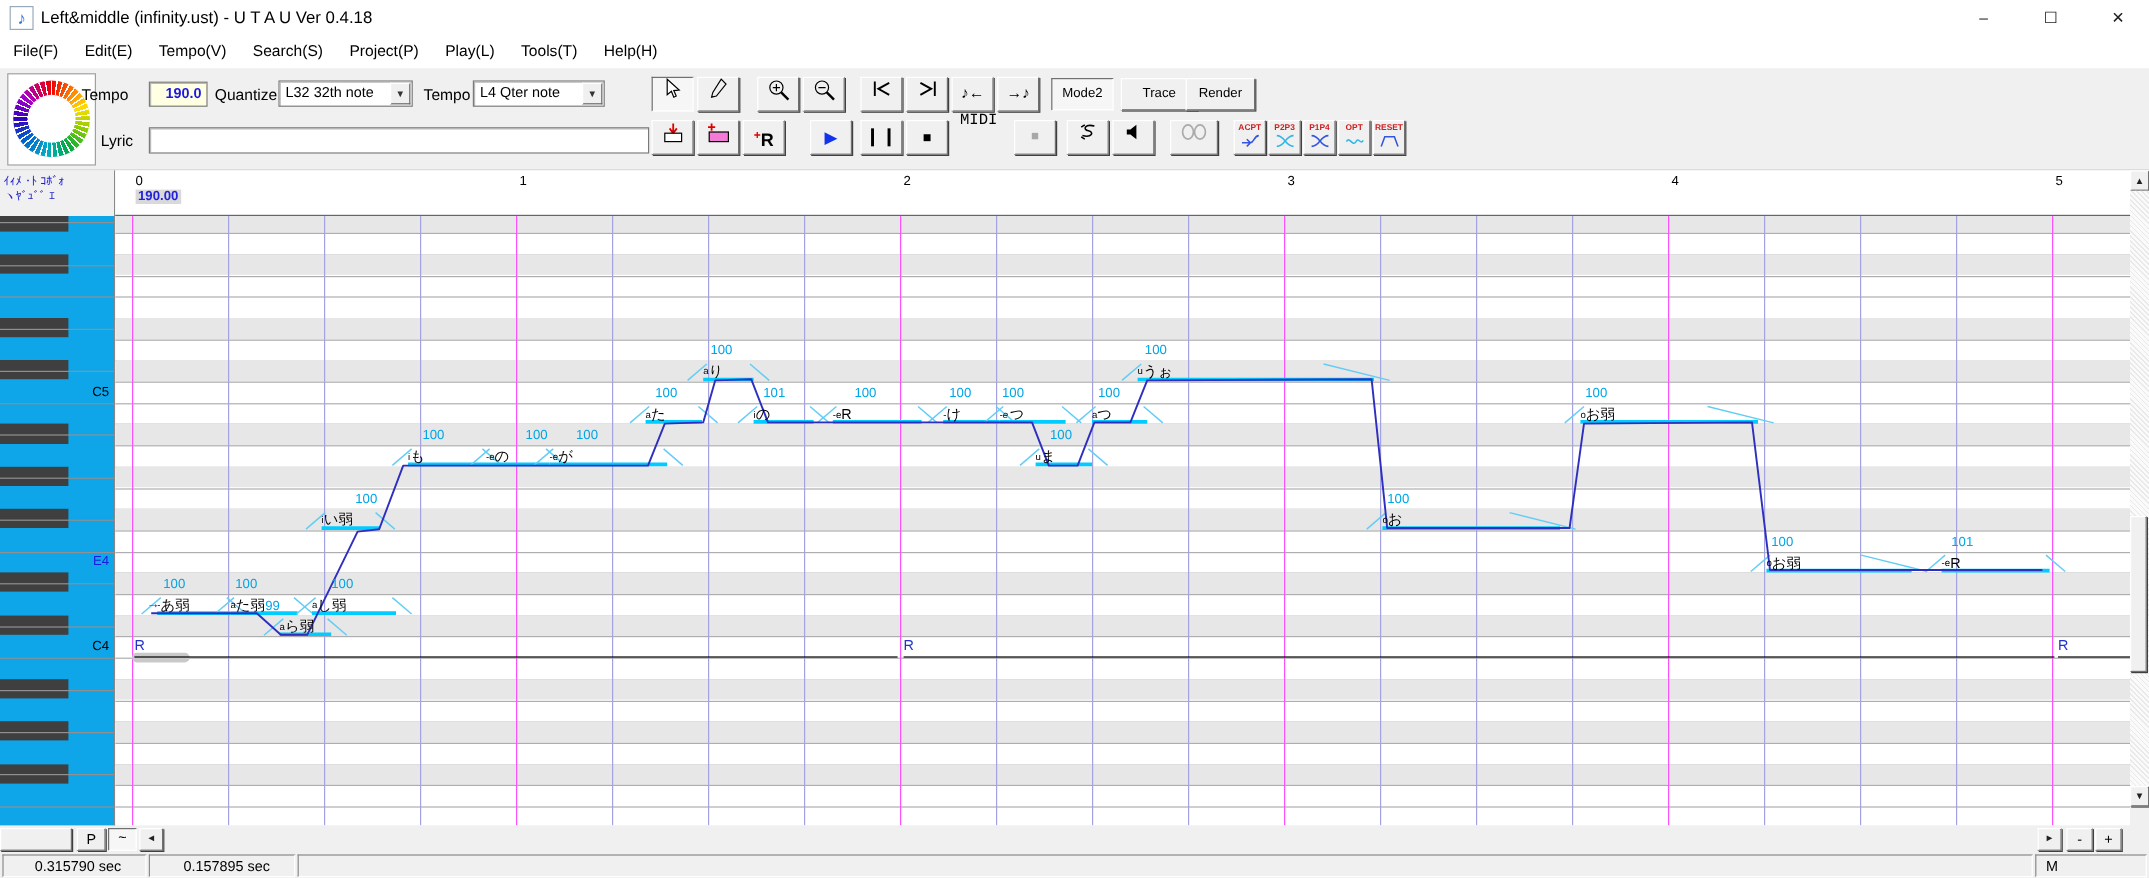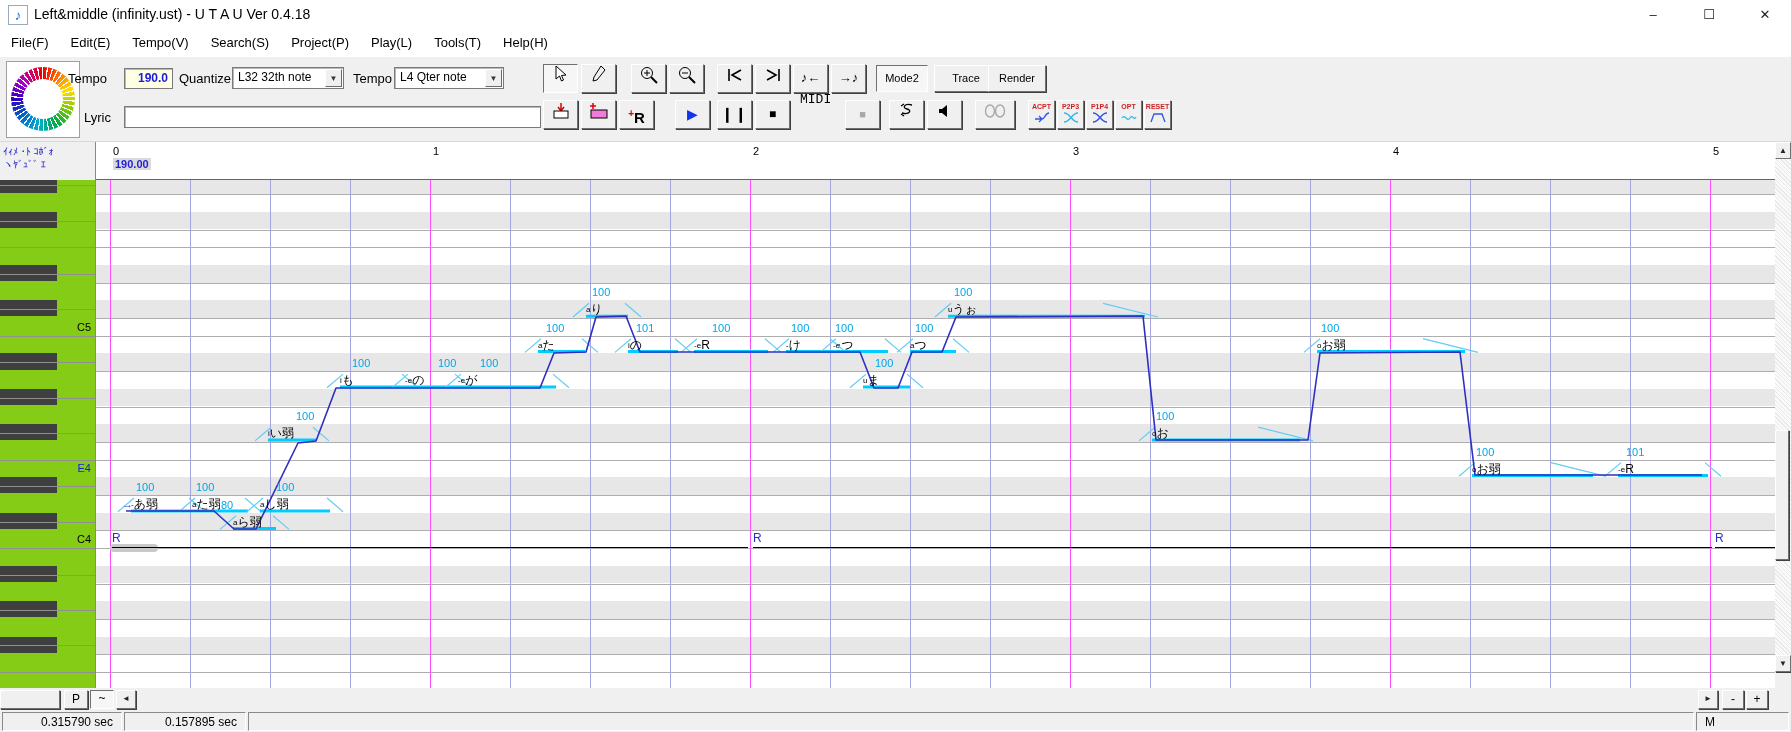--- a/index.html
+++ b/index.html
@@ -38,21 +38,21 @@
   .txtbtn { height:27px; font-size:11px; line-height:24px; }
   #lyric-input { left:124px; top:49px; width:417px; height:22px; padding:2px 4px; }
   .mini-cap { font-size:7px; line-height:7px; color:#c22; letter-spacing:0; font-weight:bold; }
 
   
   #voicebank { left:0; top:142px; width:96px; height:38px; background:#f0f0f0; border-right:1px solid #888;
                color:#2222cc; font-size:10px; line-height:13px; padding:3px 2px 0 3px; white-space:nowrap; overflow:hidden; }
   #ruler { left:96px; top:142px; width:1679px; height:38px; background:#fff; border-bottom:1px solid #666; overflow:hidden; }
   .measure-num { position:absolute; top:3px; font-size:11px; color:#000; }
   #tempo-marker { position:absolute; top:16px; font-size:11px; font-weight:bold; color:#2222dd; background:#d9d9d9; padding:0 2px; }
-  #keys { left:0; top:180px; width:96px; height:508px; background:#84cc16; border-right:1px solid #888; overflow:hidden; }
+  #keys { left:0; top:180px; width:96px; height:508px; background:#0ea5e9; border-right:1px solid #888; overflow:hidden; }
   .blackkey { position:absolute; left:0; width:57px; background:#3f3f3f; }
   .keysep { position:absolute; left:0; width:96px; height:1px; background:#909090; }
   .keylabel { position:absolute; right:4px; font-size:11px; }
 
   
   #grid { left:96px; top:180px; width:1679px; height:508px; background:#fff; overflow:hidden; }
   .stripe { position:absolute; left:0; width:1679px; background:#e7e7e7; }
   .rowline { position:absolute; left:0; width:1679px; height:1px; background:#aeaeae; }
   .beatline { position:absolute; top:0; width:1px; height:508px; background:#a3a3e0; }
   .measureline { position:absolute; top:0; width:1px; height:508px; background:#ff50ff; }
@@ -61,21 +61,21 @@
   .note-val { position:absolute; font-size:11px; color:#00a6e8; white-space:nowrap; z-index:6; }
   .rest-label { position:absolute; font-size:12px; color:#2233cc; z-index:5; }
   .rest-line { position:absolute; height:1px; background:#000; z-index:4; }
   #pitch-svg { position:absolute; left:0; top:0; z-index:5; }
   .sb-track-v { left:1775px; top:159px; width:16px; height:496px; background:#fafafa;
      background-image:repeating-linear-gradient(45deg,#e9e9e9 0 1px,transparent 1px 3px); }
   .arrowbtn { font-size:8px; color:#222; line-height:16px; }
   #hscroll-row { left:0; top:688px; width:1791px; height:22px; background:#f0f0f0; }
   #statusbar { left:0; top:710px; width:1791px; height:22px; background:#f0f0f0; }
   .status-cell { position:absolute; top:2px; height:19px; border:1px solid; border-color:#8a8a8a #fff #fff #8a8a8a;
-                 font-size:12px; color:#000; text-align:right; padding:2px 8px 0 2px; }
+                 font-size:12px; color:#000; text-align:right; padding:2px 20px 0 2px; }
 </style>
 </head>
 <body>
 
 <div class="abs" id="titlebar">
   <div class="abs" id="app-icon">♪</div>
   <div class="abs" id="title-text">Left&amp;middle (infinity.ust) - U T A U Ver 0.4.18</div>
   <div class="abs wctl" style="left:1630px">–</div>
   <div class="abs wctl" style="left:1686px">☐</div>
   <div class="abs wctl" style="left:1742px">✕</div>
@@ -386,21 +386,21 @@
       <line x1="1618" y1="475.5" x2="1708" y2="475.5" stroke="#00ccff" stroke-width="3"></line>
       <line x1="1605" y1="476.3" x2="1621" y2="462.6" stroke="#63ccf5" stroke-width="1.2"></line>
       <line x1="1705" y1="462.6" x2="1721" y2="476.3" stroke="#63ccf5" stroke-width="1.2"></line>
       <polyline points="126,511 214,511 234,529 256,529 298,443 316,441 336,388 540,388 554,353 586,352 596,317 626,316 640,352 860,352 874,388 898,388 912,352 942,352 956,317 1143,316 1156,440 1308,440 1320,353 1460,352 1475,475 1702,475" fill="none" stroke="#2f2fbf" stroke-width="1.6" stroke-linejoin="round"></polyline>
     </svg>
     <div class="note-text" style="left: 35px; top: 316px;"><span class="pre">-</span><span>あ弱</span></div>
     <div class="note-val" style="left: 40px; top: 301px;">100</div>
     <div class="note-text" style="left: 96px; top: 316px;"><span class="pre">a</span><span>た弱</span></div>
     <div class="note-val" style="left: 100px; top: 301px;">100</div>
     <div class="note-text" style="left: 137px; top: 333.7px;"><span class="pre">a</span><span>ら弱</span></div>
-    <div class="note-val" style="left: 125px; top: 318.7px;">80</div>
+    <div class="note-val" style="left: 125px; top: 318.7px;">99</div>
     <div class="note-text" style="left: 164px; top: 316px;"><span class="pre">a</span><span>し弱</span></div>
     <div class="note-val" style="left: 180px; top: 301px;">100</div>
     <div class="note-text" style="left: 172px; top: 245.2px;"><span class="pre">i</span><span>い弱</span></div>
     <div class="note-val" style="left: 200px; top: 230.2px;">100</div>
     <div class="note-text" style="left: 244px; top: 192.1px;"><span class="pre">i</span><span>も</span></div>
     <div class="note-val" style="left: 256px; top: 177.1px;">100</div>
     <div class="note-text" style="left: 309px; top: 192.1px;"><span class="pre">-e</span><span>の</span></div>
     <div class="note-val" style="left: 342px; top: 177.1px;">100</div>
     <div class="note-text" style="left: 362px; top: 192.1px;"><span class="pre">-e</span><span>が</span></div>
     <div class="note-val" style="left: 384px; top: 177.1px;">100</div>

